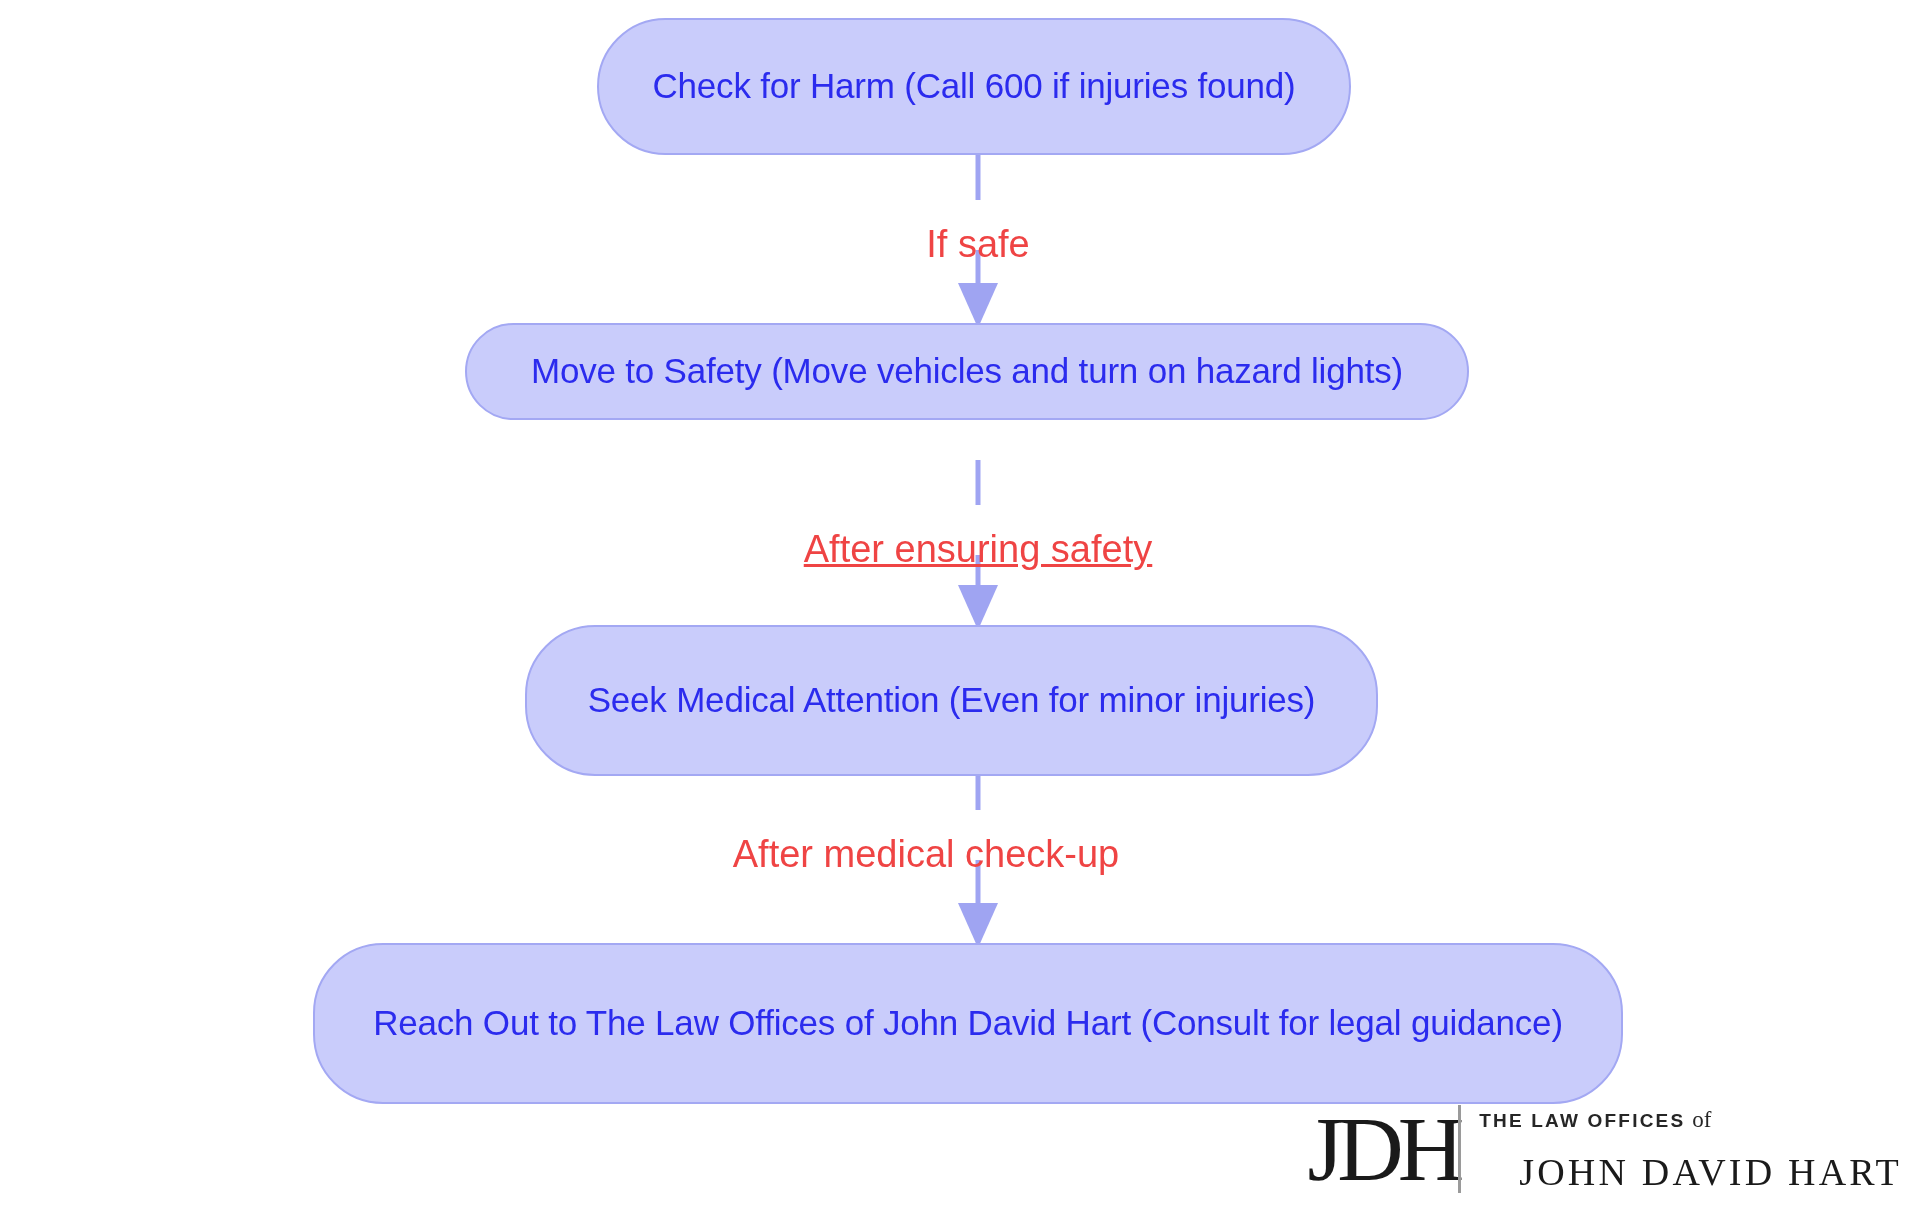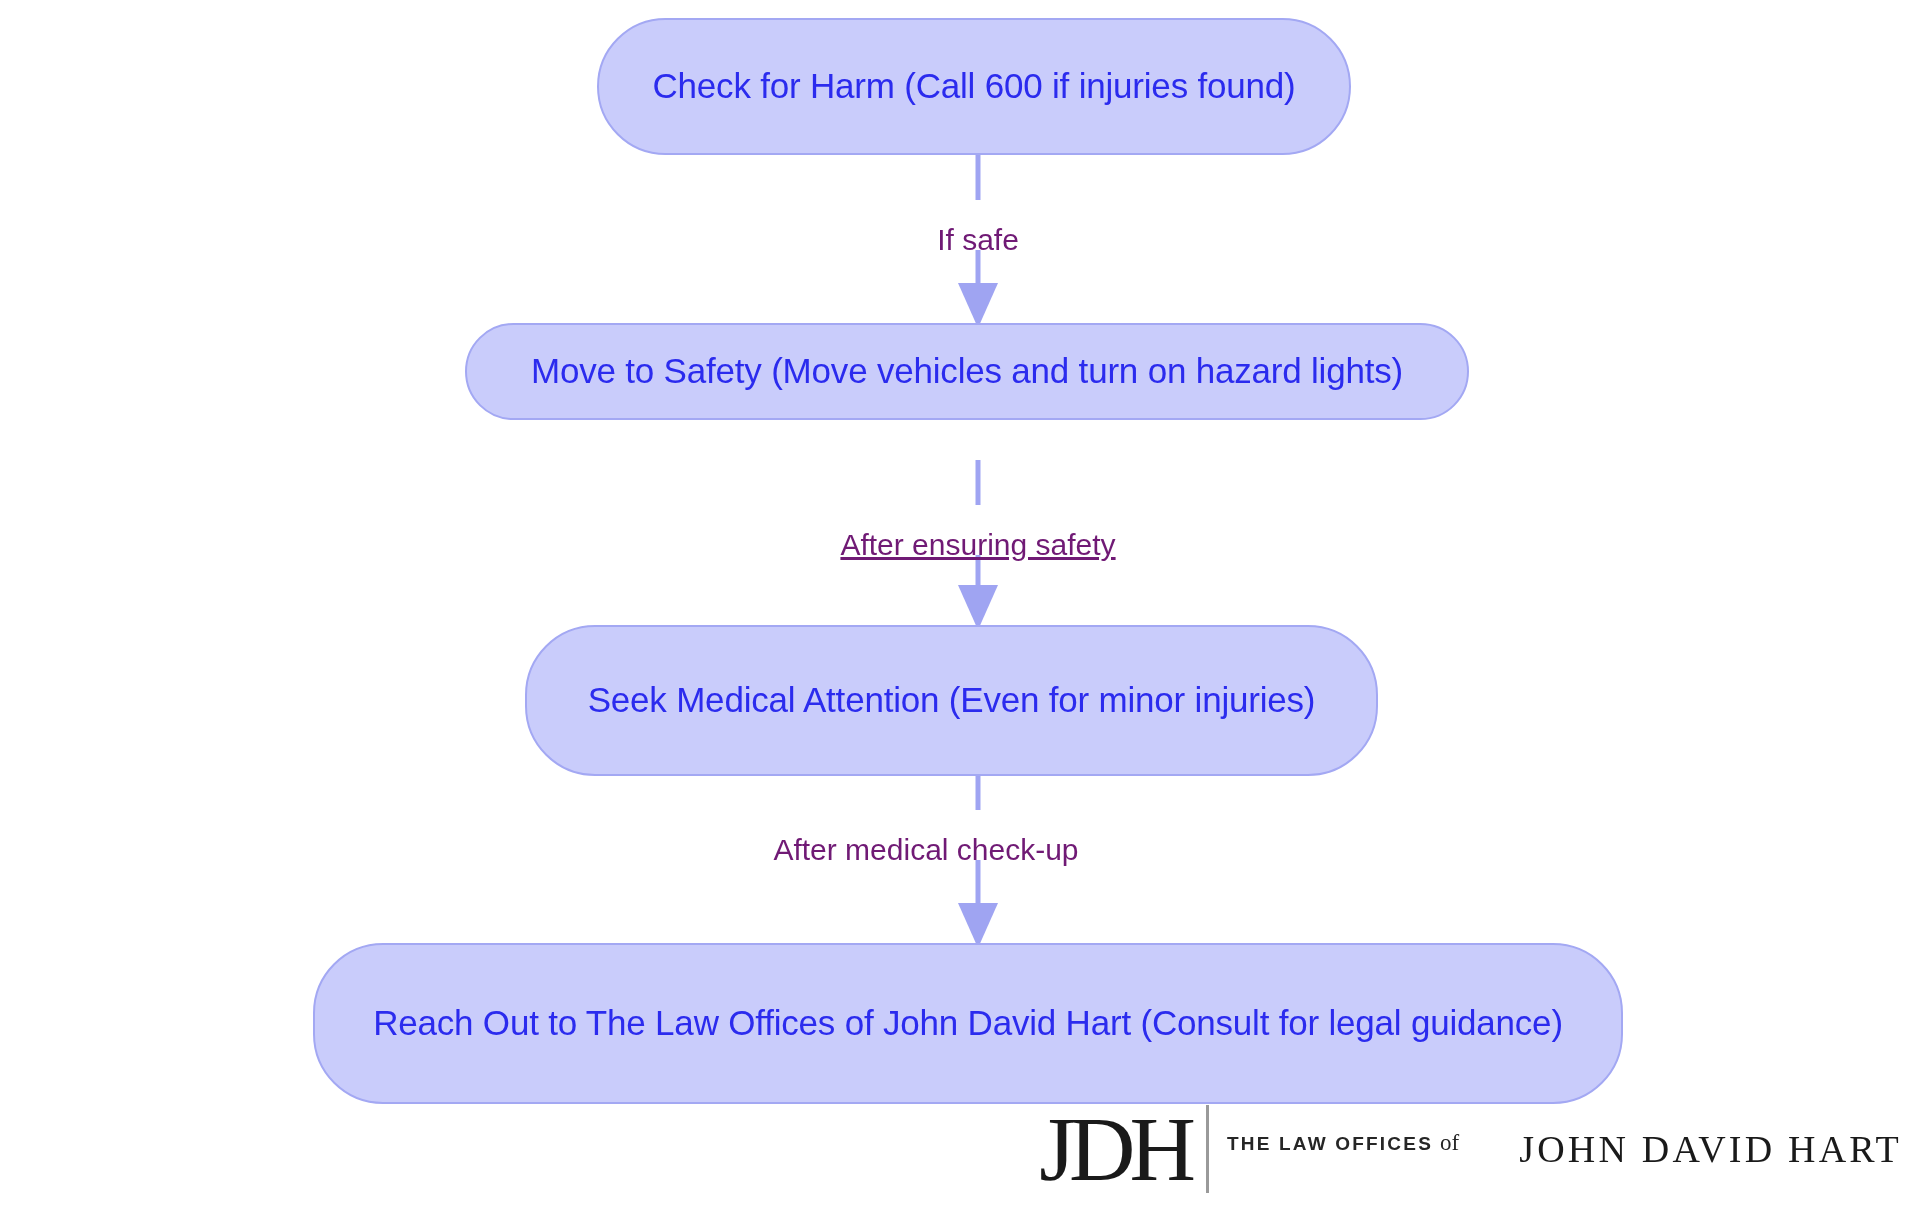--- a/index.html
+++ b/index.html
@@ -56,22 +56,22 @@
     left: 0;
     top: 0;
     width: 1920px;
     height: 1215px;
     pointer-events: none;
   }
 
   
   .edge-label {
     position: absolute;
-    color: #701a75;
-    font-size: 30px;
+    color: #ef4444;
+    font-size: 38px;
     line-height: 1;
     white-space: nowrap;
     transform: translateX(-50%);
   }
   #edge-label-1 { left: 978px; top: 225px; }
   #edge-label-2 { left: 978px; top: 530px; text-decoration: underline; }
   #edge-label-3 { left: 926px; top: 835px; text-align: center; }
 
   
   #brand-logo {
@@ -81,31 +81,32 @@
     display: flex;
     align-items: center;
     height: 96px;
   }
   .logo-monogram {
     font-family: "Liberation Serif", "DejaVu Serif", serif;
     font-size: 92px;
     line-height: 0.85;
     color: #1a1a1a;
     letter-spacing: -6px;
-    padding-right: 16px;
+    padding-right: 0;
     font-weight: 400;
   }
   .logo-divider {
     width: 3px;
     align-self: stretch;
     background: #9a9a9a;
     margin: 4px 18px 4px 0;
   }
   .logo-text-block {
     display: flex;
+    flex-direction: column;
     justify-content: flex-end;
     gap: 20px;
   }
   .logo-line-top {
     font-family: "Liberation Sans", "DejaVu Sans", sans-serif;
     font-size: 19px;
     letter-spacing: 2.2px;
     color: #262626;
     font-weight: 600;
     display: flex;

